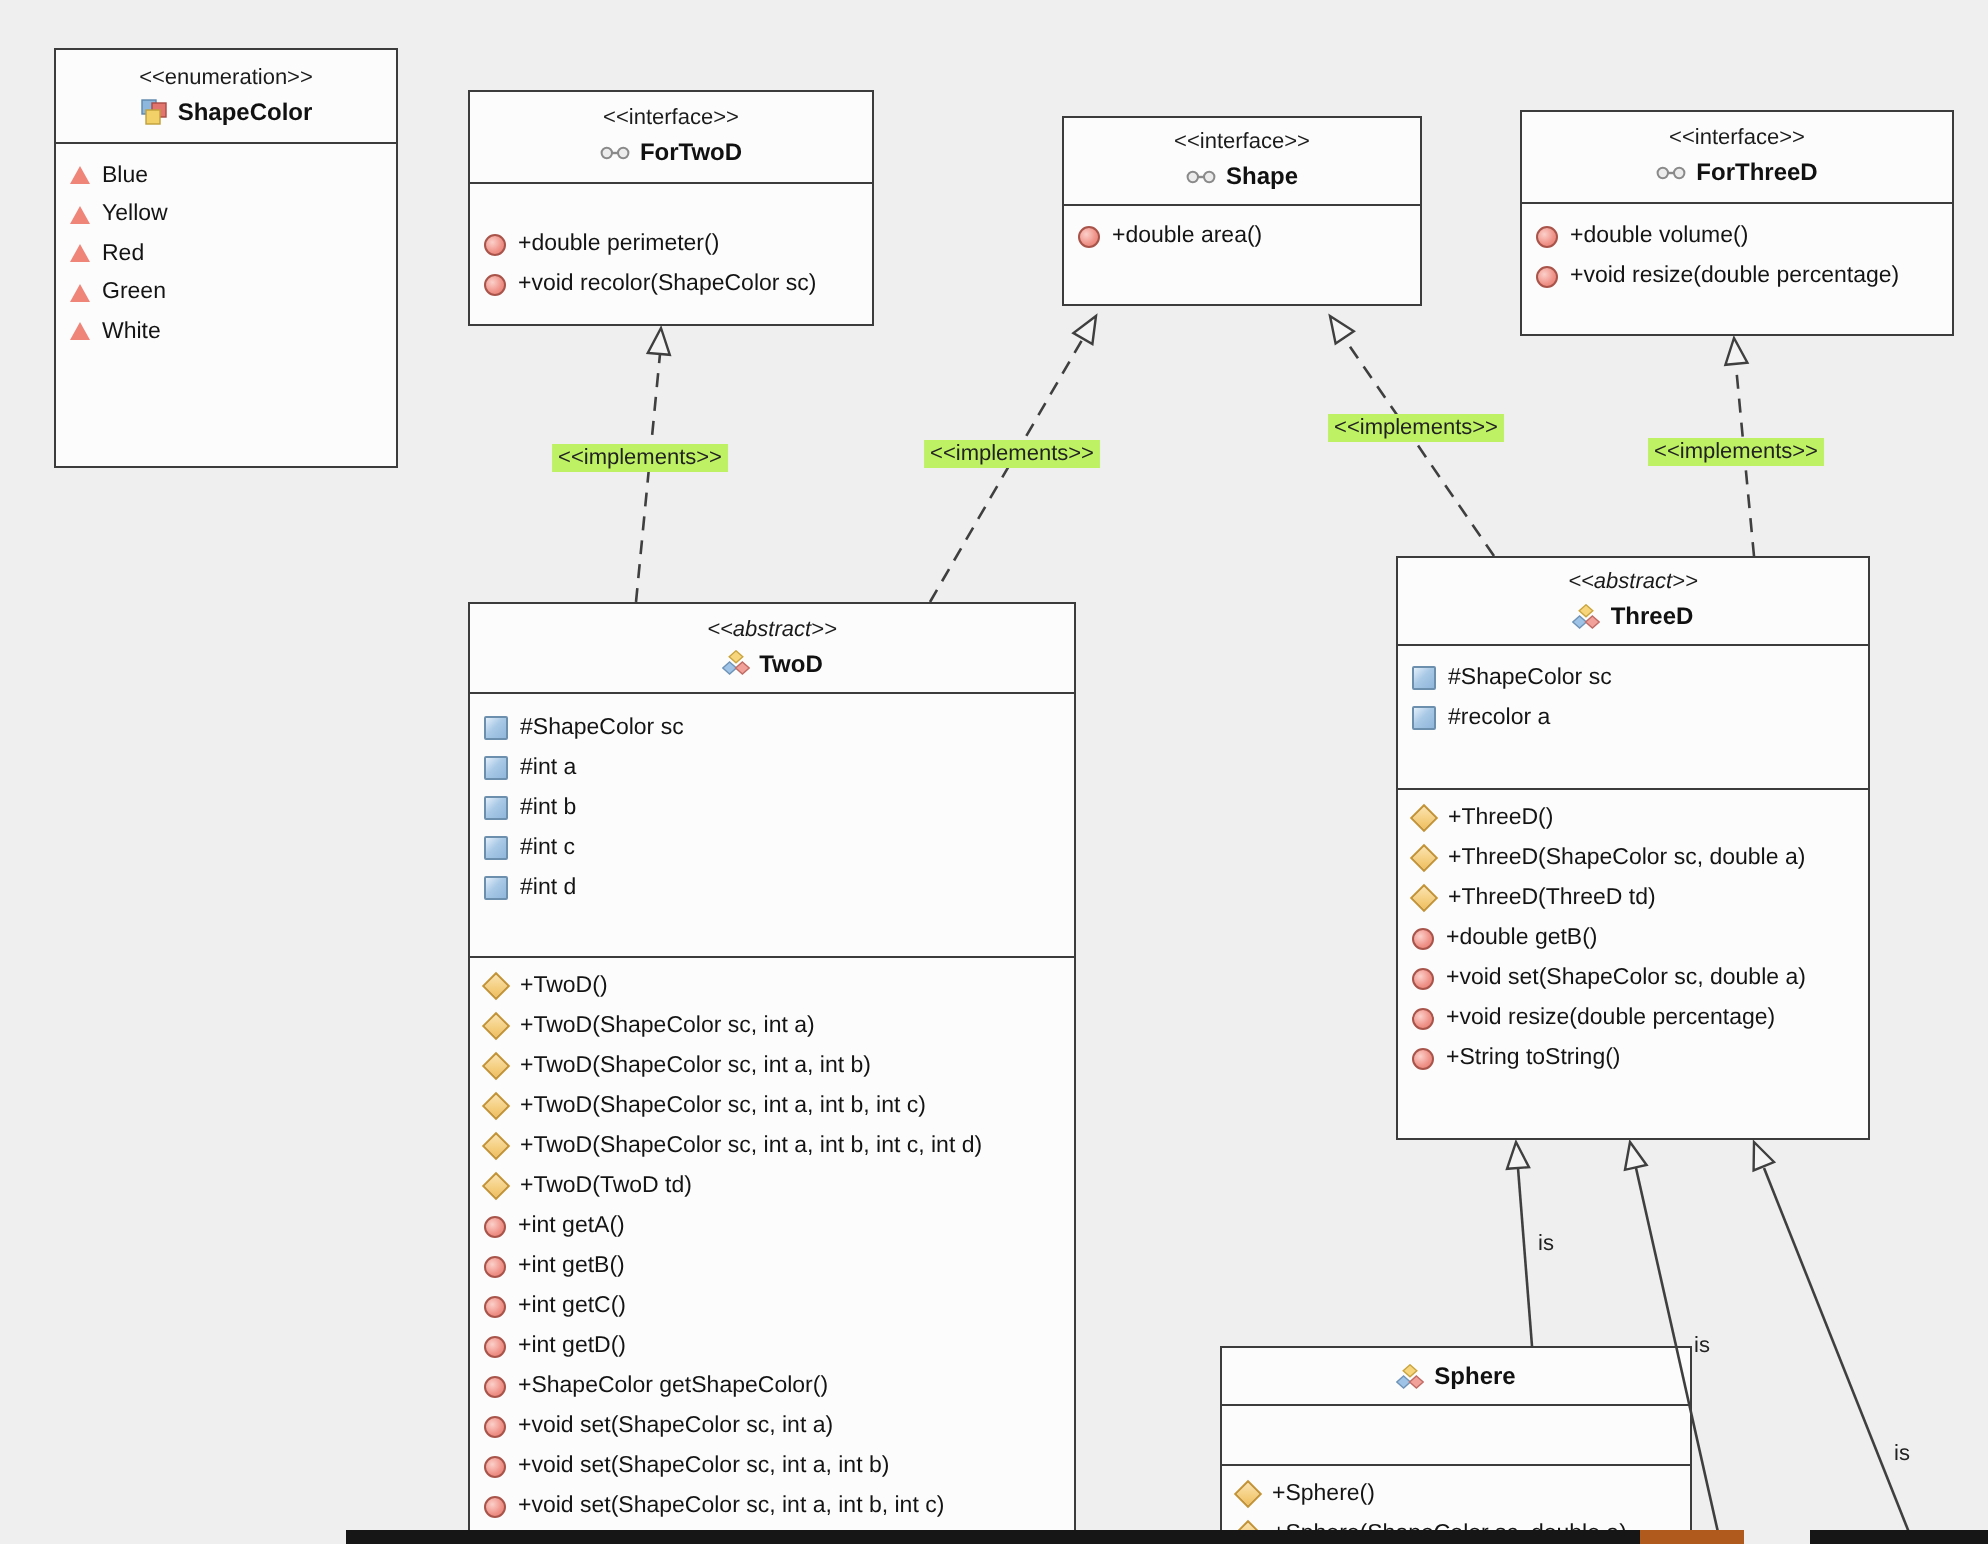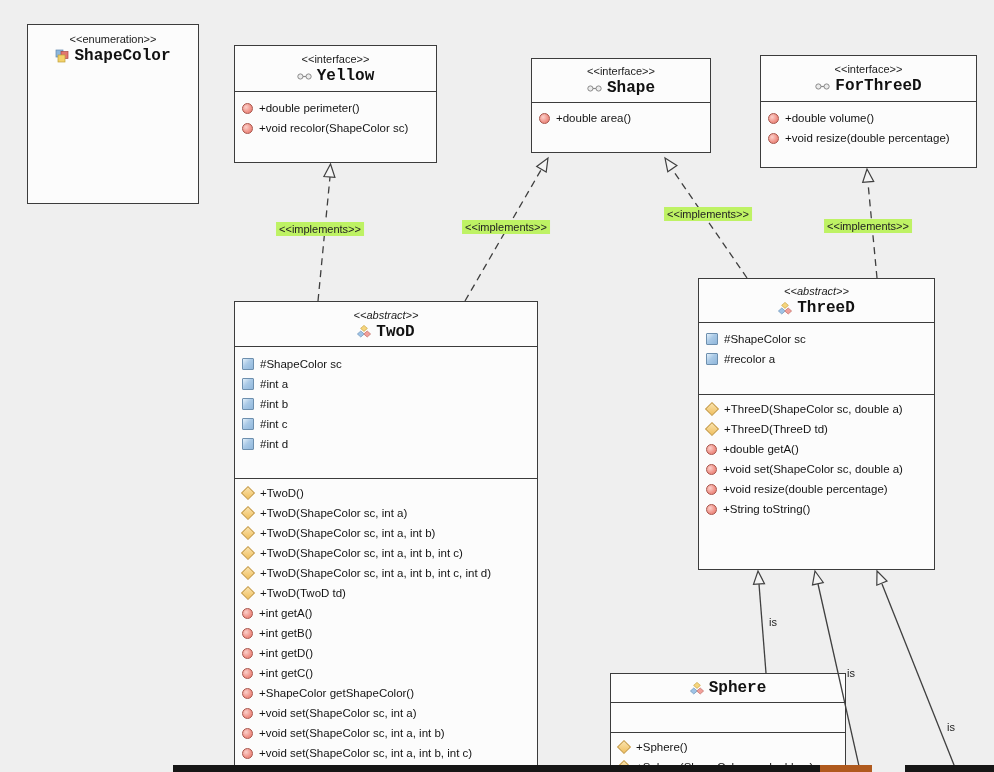--- a/index.html
+++ b/index.html
@@ -3,21 +3,21 @@
 <meta charset="utf-8">
 <style>
   html,body{margin:0;padding:0;}
   body{font-family:"Liberation Sans","DejaVu Sans",sans-serif;background:#efefef;}
   #stage{position:relative;width:994px;height:772px;overflow:hidden;background:#efefef;}
 
   .box{position:absolute;background:#fcfcfc;border:1.5px solid #3c3c3c;box-sizing:border-box;z-index:2;}
   .hdr{display:flex;flex-direction:column;justify-content:center;align-items:center;box-sizing:border-box;}
   .stereo{font-size:11px;color:#1b1b1b;line-height:13px;}
   .stereo.it{font-style:italic;}
-  .bname{font-size:16px;font-weight:bold;color:#111;display:flex;align-items:center;gap:5px;line-height:16px;margin-top:2px;font-family:Liberation Mono, monospace;}
+  .bname{font-size:12px;font-weight:bold;color:#111;display:flex;align-items:center;gap:5px;line-height:16px;margin-top:2px;}
   .sec{border-top:1.5px solid #3c3c3c;box-sizing:border-box;padding-top:4px;}
   .row{display:flex;align-items:center;gap:6px;padding:0 7px;height:20px;font-size:11.5px;color:#141414;white-space:nowrap;}
   .row.h195{height:19.5px;}
 
   
   .ic{flex:0 0 auto;display:inline-block;}
   .ic-tri{width:0;height:0;border-left:5px solid transparent;border-right:5px solid transparent;border-bottom:9px solid #ef8479;}
   .ic-field{width:10px;height:10px;border:1px solid #6d8fae;border-radius:1px;background:linear-gradient(135deg,#e3f0fa 0%,#a9c9e6 45%,#8fb6da 100%);}
   .ic-method{width:9px;height:9px;border:1px solid #a8544a;border-radius:50%;background:radial-gradient(circle at 35% 35%,#fbd0ca,#ef9187 60%,#e47a6e);}
   .ic-ctor{width:8px;height:8px;border:1px solid #c39335;background:linear-gradient(135deg,#fae3ae,#f0bf5e);transform:rotate(45deg);margin:0 1px;}
@@ -31,51 +31,73 @@
   .lbl.impl{background:#bef264;padding:1px 3px;}
   .lbl.is{background:#efefef;padding:0 1px;margin-left:15px;}
 
   .bar{position:absolute;height:7px;top:765px;z-index:6;}
 </style>
 </head>
 <body>
 
 <div id="stage">
 
-  <div class="box" style="left:27px;top:24px;width:172px;height:180px;">
+  <div class="box" style="left:27px;top:24px;width:172px;height:210px;">
     <div class="hdr" style="height:46px;">
       <div class="stereo">&lt;&lt;enumeration&gt;&gt;</div>
       <div class="bname">
         <span class="ic">
             <svg class="mini" width="14" height="14" viewBox="0 0 14 14">
               <rect x="1" y="1" width="7" height="7" fill="#8db7dd" stroke="#5e87ad" stroke-width="0.7"></rect>
               <rect x="6" y="2.5" width="7" height="7" fill="#e2766f" stroke="#a84b44" stroke-width="0.7"></rect>
               <rect x="3" y="6" width="7" height="7" fill="#f3d169" stroke="#bfa03a" stroke-width="0.7"></rect>
             </svg>
           </span>
         <span>ShapeColor</span>
       </div>
     </div>
+    <div class="sec" style="padding-top:6px;">
+      <div class="row h195">
+          <span class="ic ic-tri"></span>
+          <span>Blue</span>
+        </div>
+      <div class="row h195">
+          <span class="ic ic-tri"></span>
+          <span>Yellow</span>
+        </div>
+      <div class="row h195">
+          <span class="ic ic-tri"></span>
+          <span>Red</span>
+        </div>
+      <div class="row h195">
+          <span class="ic ic-tri"></span>
+          <span>Green</span>
+        </div>
+      <div class="row h195">
+          <span class="ic ic-tri"></span>
+          <span>White</span>
+        </div>
+    </div>
   </div>
 
   <div class="box" style="left:234px;top:45px;width:203px;height:118px;">
     <div class="hdr" style="height:45px;">
       <div class="stereo">&lt;&lt;interface&gt;&gt;</div>
       <div class="bname">
         <span class="ic">
             <svg class="mini" width="15" height="9" viewBox="0 0 15 9">
               <line x1="4" y1="4.5" x2="11" y2="4.5" stroke="#8a8a8a" stroke-width="1.2"></line>
               <circle cx="3.4" cy="4.5" r="2.6" fill="#ececec" stroke="#8a8a8a" stroke-width="1"></circle>
               <circle cx="11.6" cy="4.5" r="2.6" fill="#ececec" stroke="#8a8a8a" stroke-width="1"></circle>
             </svg>
           </span>
-        <span>Yellow</span>
-      </div>
-    </div>
-    <div class="sec" style="padding-top:6px;">
+        <span>ForTwoD</span>
+      </div>
+    </div>
+    <div class="sec" style="padding-top:20px;">
       <div class="row">
           <span class="ic ic-method"></span>
           <span>+double perimeter()</span>
         </div>
       <div class="row">
           <span class="ic ic-method"></span>
           <span>+void recolor(ShapeColor sc)</span>
         </div>
     </div>
   </div>
@@ -192,25 +214,25 @@
       <div class="row">
           <span class="ic ic-method"></span>
           <span>+int getA()</span>
         </div>
       <div class="row">
           <span class="ic ic-method"></span>
           <span>+int getB()</span>
         </div>
       <div class="row">
           <span class="ic ic-method"></span>
+          <span>+int getC()</span>
+        </div>
+      <div class="row">
+          <span class="ic ic-method"></span>
           <span>+int getD()</span>
-        </div>
-      <div class="row">
-          <span class="ic ic-method"></span>
-          <span>+int getC()</span>
         </div>
       <div class="row">
           <span class="ic ic-method"></span>
           <span>+ShapeColor getShapeColor()</span>
         </div>
       <div class="row">
           <span class="ic ic-method"></span>
           <span>+void set(ShapeColor sc, int a)</span>
         </div>
       <div class="row">
@@ -244,29 +266,33 @@
           <span>#ShapeColor sc</span>
         </div>
       <div class="row">
           <span class="ic ic-field"></span>
           <span>#recolor a</span>
         </div>
     </div>
     <div class="sec">
       <div class="row">
           <span class="ic ic-ctor"></span>
+          <span>+ThreeD()</span>
+        </div>
+      <div class="row">
+          <span class="ic ic-ctor"></span>
           <span>+ThreeD(ShapeColor sc, double a)</span>
         </div>
       <div class="row">
           <span class="ic ic-ctor"></span>
           <span>+ThreeD(ThreeD td)</span>
         </div>
       <div class="row">
           <span class="ic ic-method"></span>
-          <span>+double getA()</span>
+          <span>+double getB()</span>
         </div>
       <div class="row">
           <span class="ic ic-method"></span>
           <span>+void set(ShapeColor sc, double a)</span>
         </div>
       <div class="row">
           <span class="ic ic-method"></span>
           <span>+void resize(double percentage)</span>
         </div>
       <div class="row">

